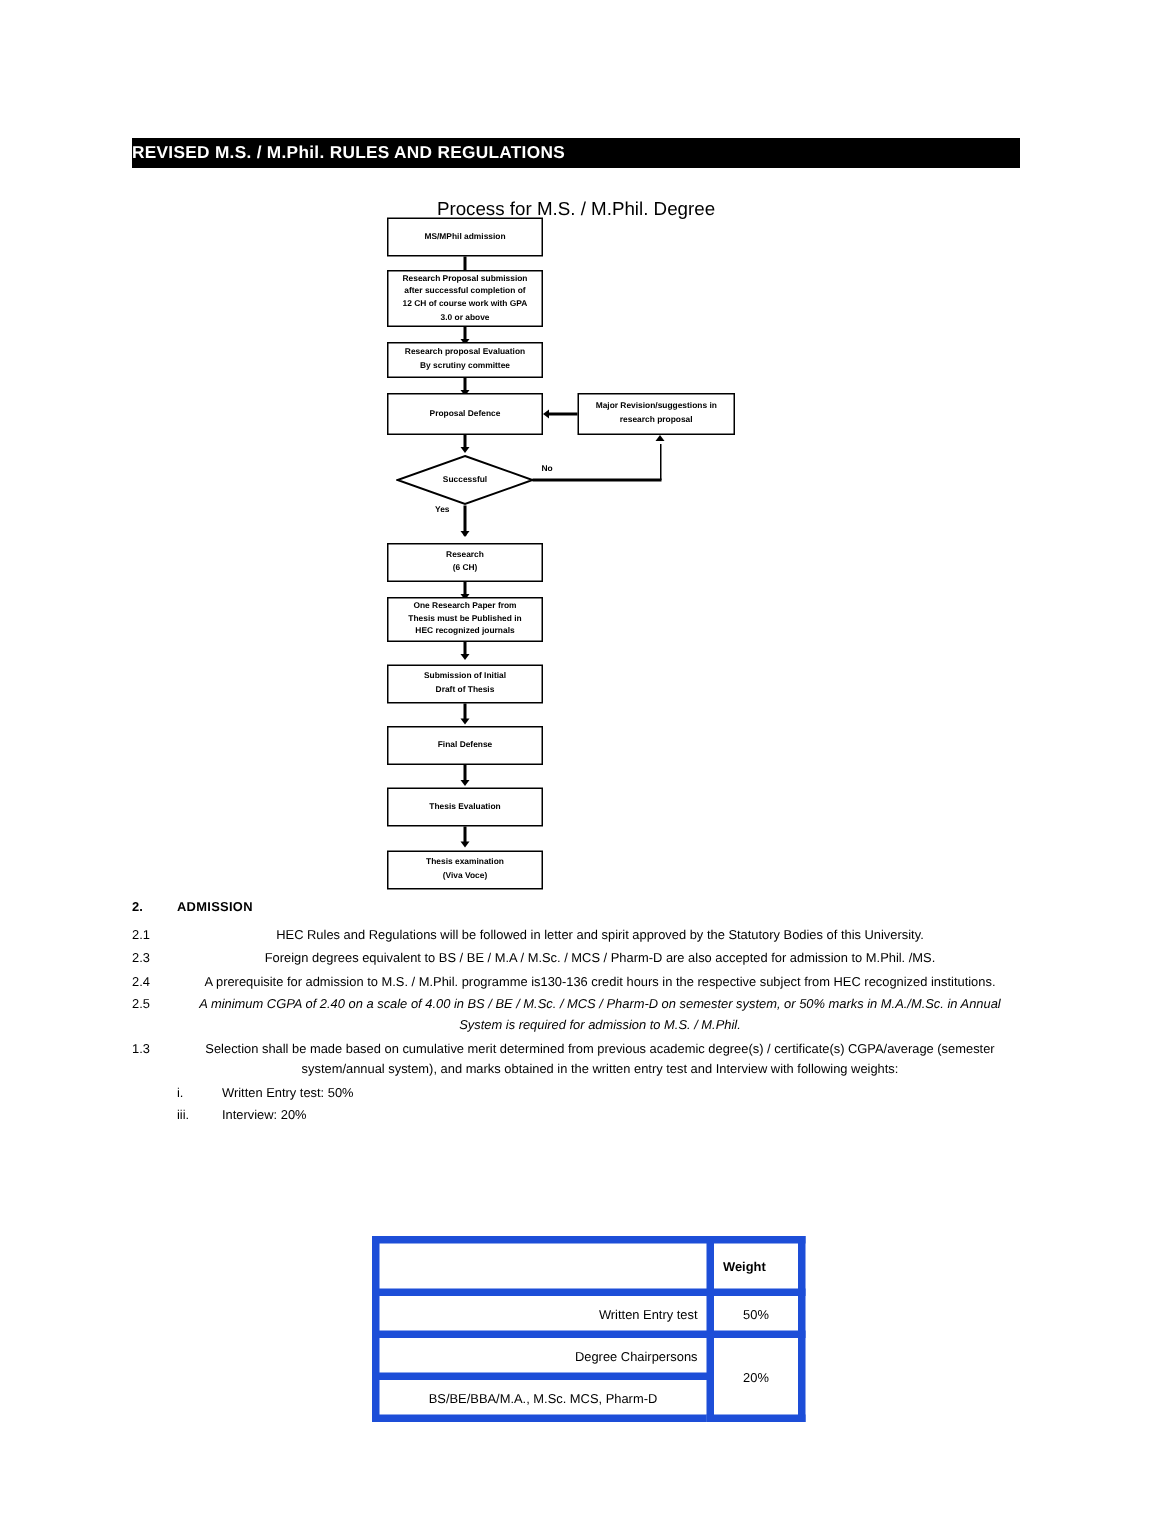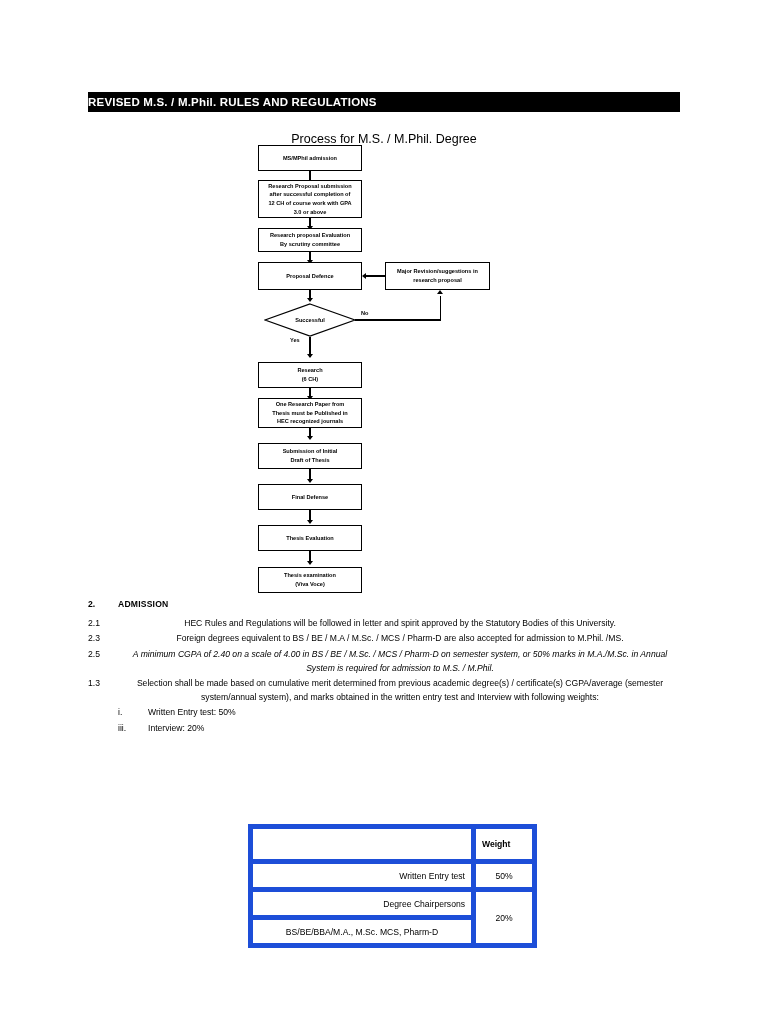--- a/index.html
+++ b/index.html
@@ -318,20 +318,24 @@
       <div class="num">2.1</div>
       <div class="txt">HEC Rules and Regulations will be followed in letter and spirit approved by the Statutory Bodies of this University.</div>
     </div>
 
 
     <div class="clause">
       <div class="num">2.3</div>
       <div class="txt">Foreign degrees equivalent to BS / BE / M.A / M.Sc. / MCS / Pharm-D are also accepted for admission to M.Phil. /MS.</div>
     </div>
 
+    <div class="clause">
+      <div class="num">2.4</div>
+      <div class="txt">A prerequisite for admission to M.S. / M.Phil. programme is130-136 credit hours in the respective subject from HEC recognized institutions.</div>
+    </div>
 
     <div class="clause italic">
       <div class="num">2.5</div>
       <div class="txt">A minimum CGPA of 2.40 on a scale of 4.00 in BS / BE / M.Sc. / MCS / Pharm-D on semester system, or 50% marks in M.A./M.Sc. in Annual System is required for admission to M.S. / M.Phil.</div>
     </div>
 
 
     <div class="clause">
       <div class="num">1.3</div>
       <div class="txt">Selection shall be made based on cumulative merit determined from previous academic degree(s) / certificate(s) CGPA/average (semester system/annual system), and marks obtained in the written entry test and Interview with following weights:</div>

